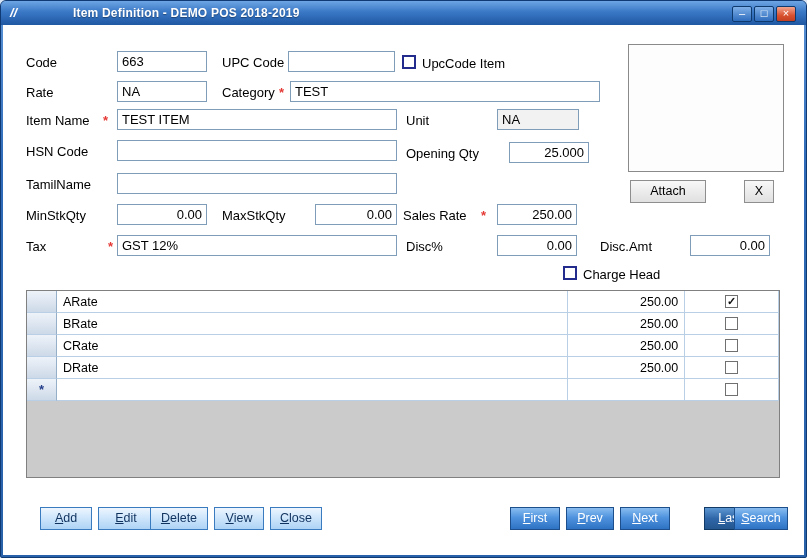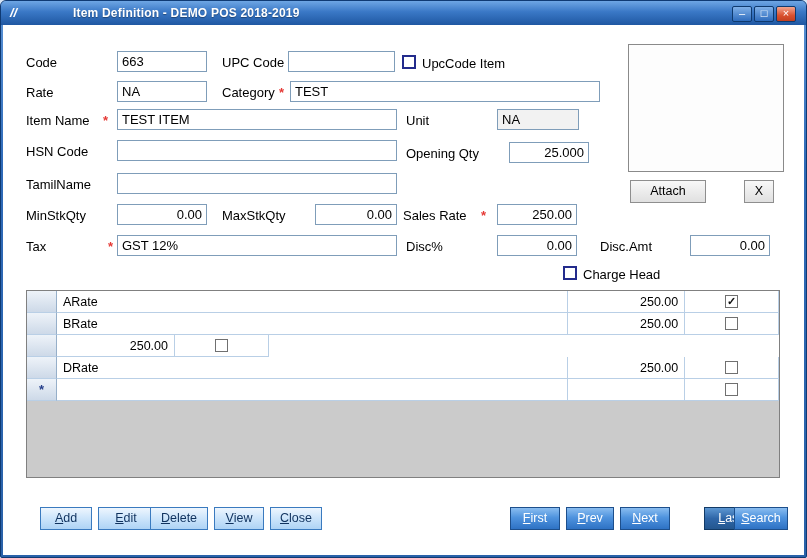--- a/index.html
+++ b/index.html
@@ -176,20 +176,21 @@
     <div class="g-c g-c-rate">250.00</div>
     <div class="g-c g-c-def">
       <span class="grid-cb">
           <i></i>
         </span>
     </div>
   </div>
 
   <div class="g-row">
     <div class="g-sel"></div>
+    <div class="g-c g-c-type">CRate</div>
     <div class="g-c g-c-rate">250.00</div>
     <div class="g-c g-c-def">
       <span class="grid-cb">
           <i></i>
         </span>
     </div>
   </div>
 
   <div class="g-row">
     <div class="g-sel"></div>

